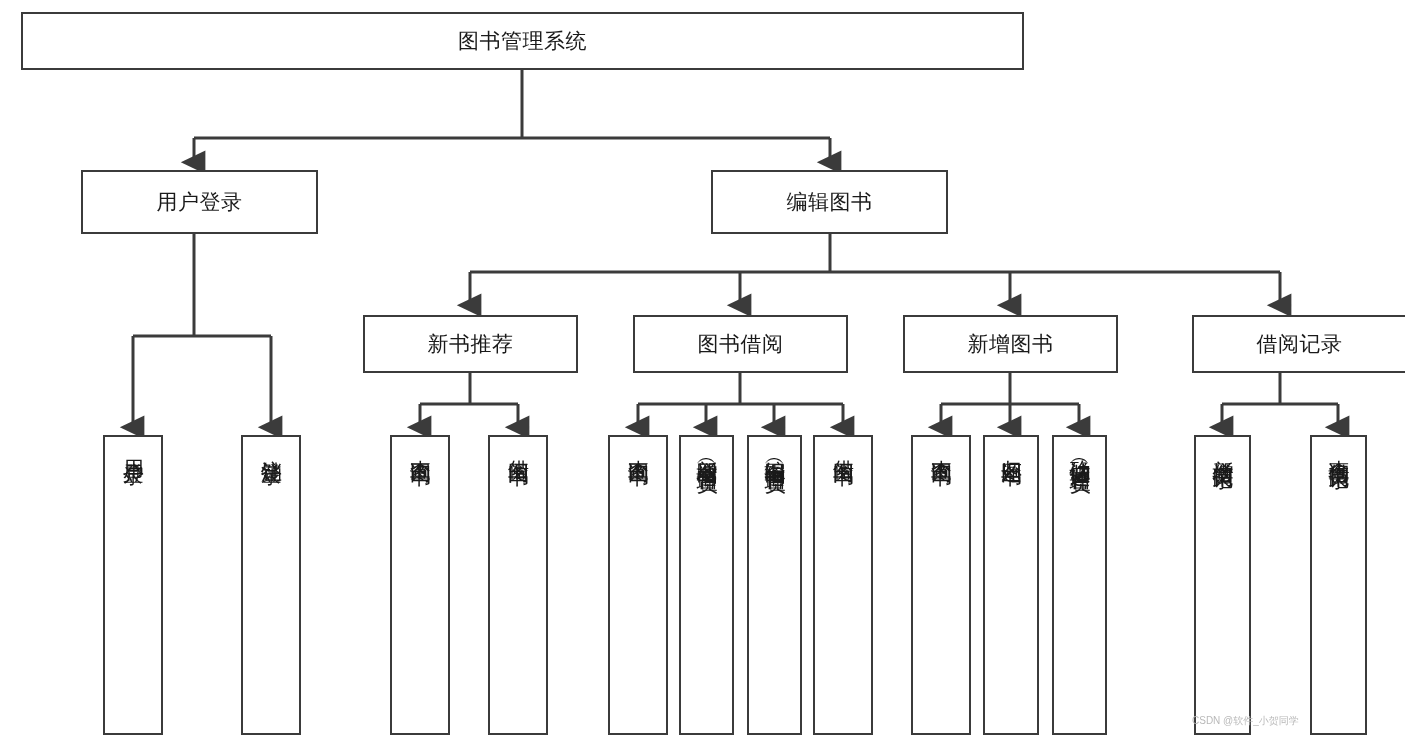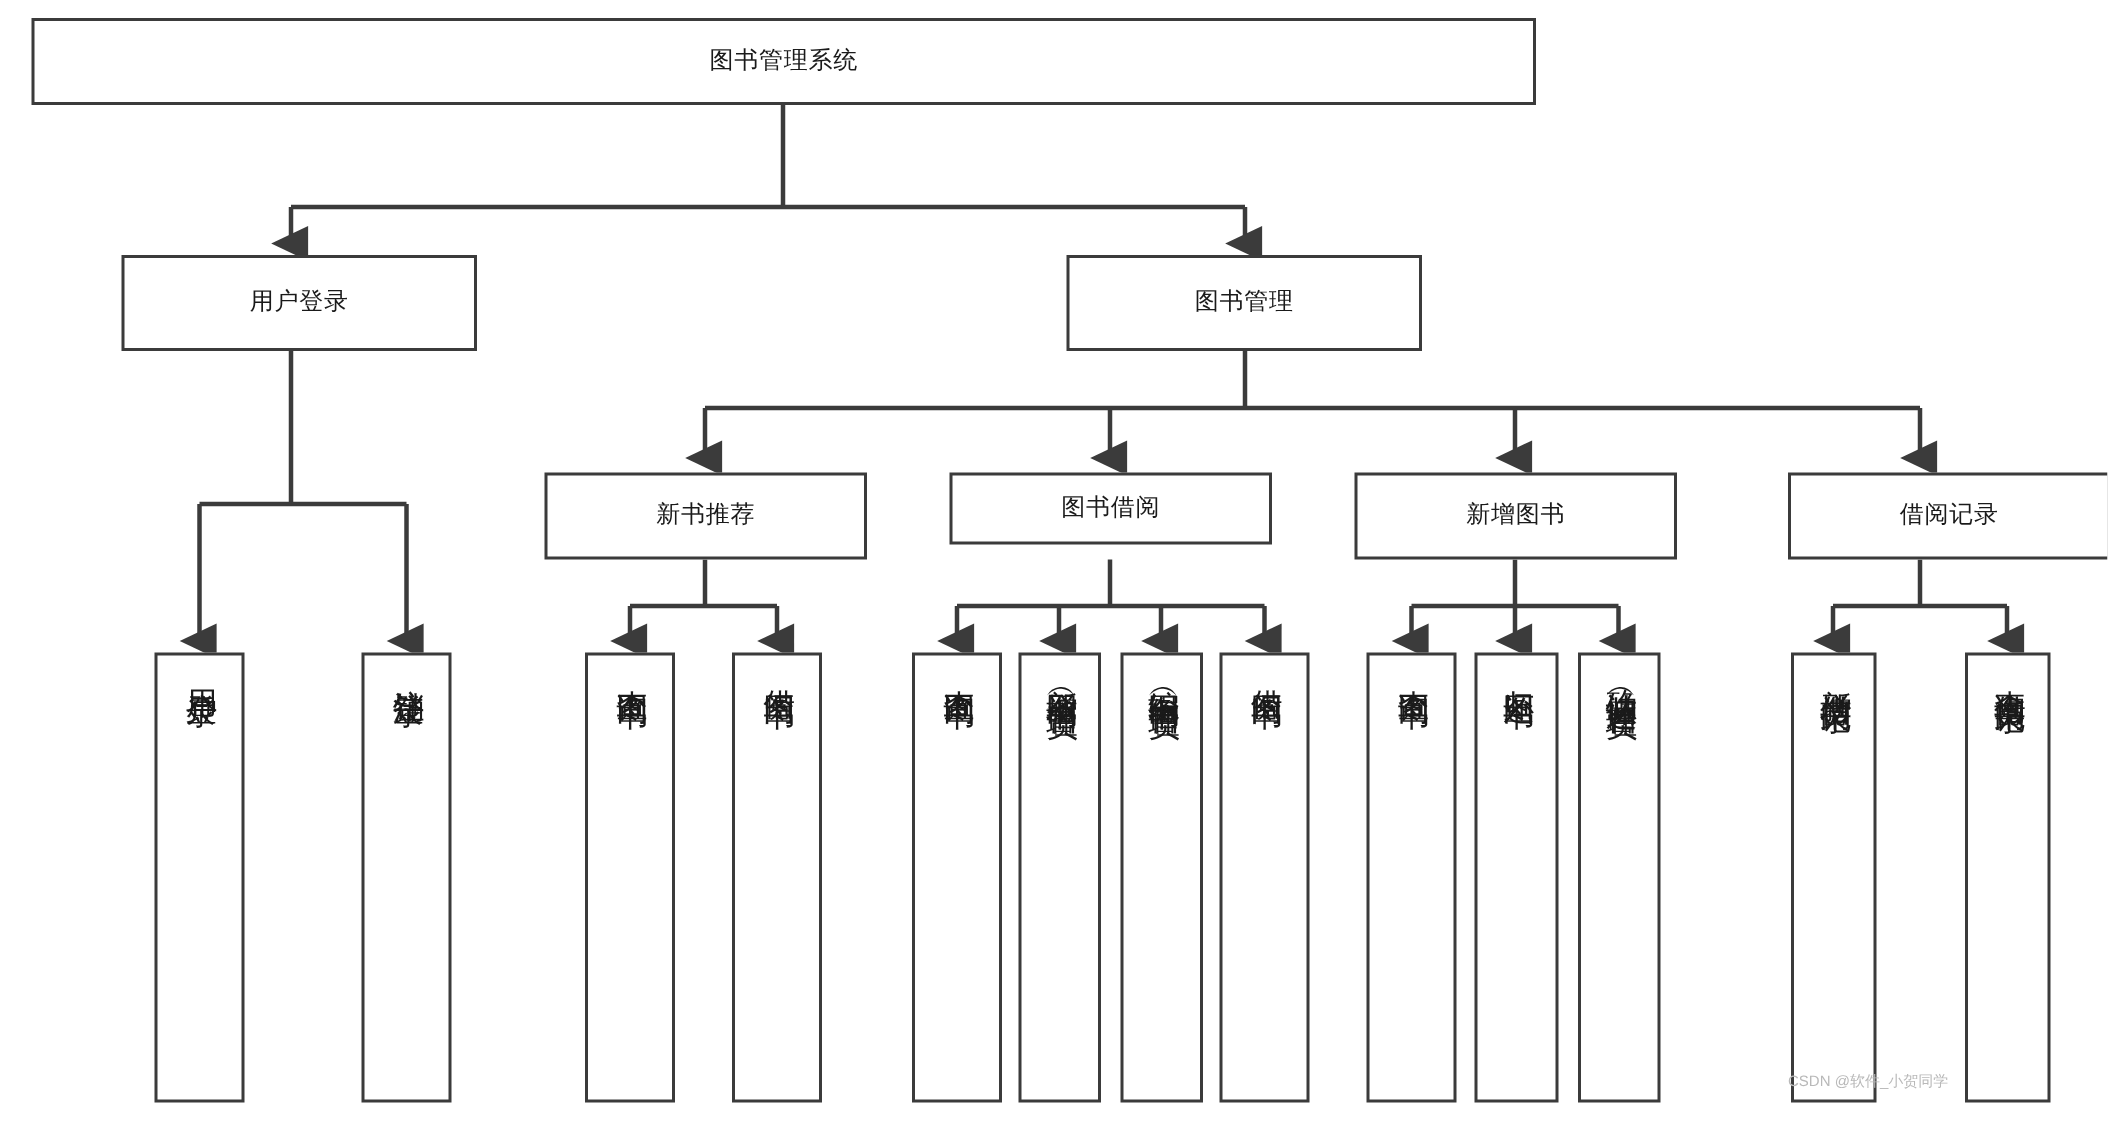--- a/index.html
+++ b/index.html
@@ -31,21 +31,21 @@
     position: absolute;
     box-sizing: border-box;
     background: #ffffff;
     border: 2px solid #3b3b3b;
     display: flex;
     align-items: center;
     justify-content: center;
     z-index: 2;
   }
   .node-label {
-    font-size: 16px;
+    font-size: 21px;
     line-height: 1.15;
     color: #1a1a1a;
     letter-spacing: 0.5px;
     white-space: nowrap;
   }
   
   .node.leaf {
     align-items: flex-start;
     justify-content: center;
     padding-top: 6px;
@@ -129,28 +129,28 @@
 
   <div class="node" style="left:21px; top:12px; width:1003px; height:58px;">
     <span class="node-label">图书管理系统</span>
   </div>
 
   <div class="node" style="left:81px; top:170px; width:237px; height:64px;">
     <span class="node-label">用户登录</span>
   </div>
 
   <div class="node" style="left:711px; top:170px; width:237px; height:64px;">
-    <span class="node-label">图书管理</span>
+    <span class="node-label">编辑图书</span>
   </div>
 
   <div class="node" style="left:363px; top:315px; width:215px; height:58px;">
     <span class="node-label">新书推荐</span>
   </div>
 
-  <div class="node" style="left:633px; top:315px; width:215px; height:48px;">
+  <div class="node" style="left:633px; top:315px; width:215px; height:58px;">
     <span class="node-label">图书借阅</span>
   </div>
 
   <div class="node" style="left:903px; top:315px; width:215px; height:58px;">
     <span class="node-label">新增图书</span>
   </div>
 
   <div class="node" style="left:1172px; top:315px; width:215px; height:58px;margin-left:20px;">
     <span class="node-label">借阅记录</span>
   </div>

